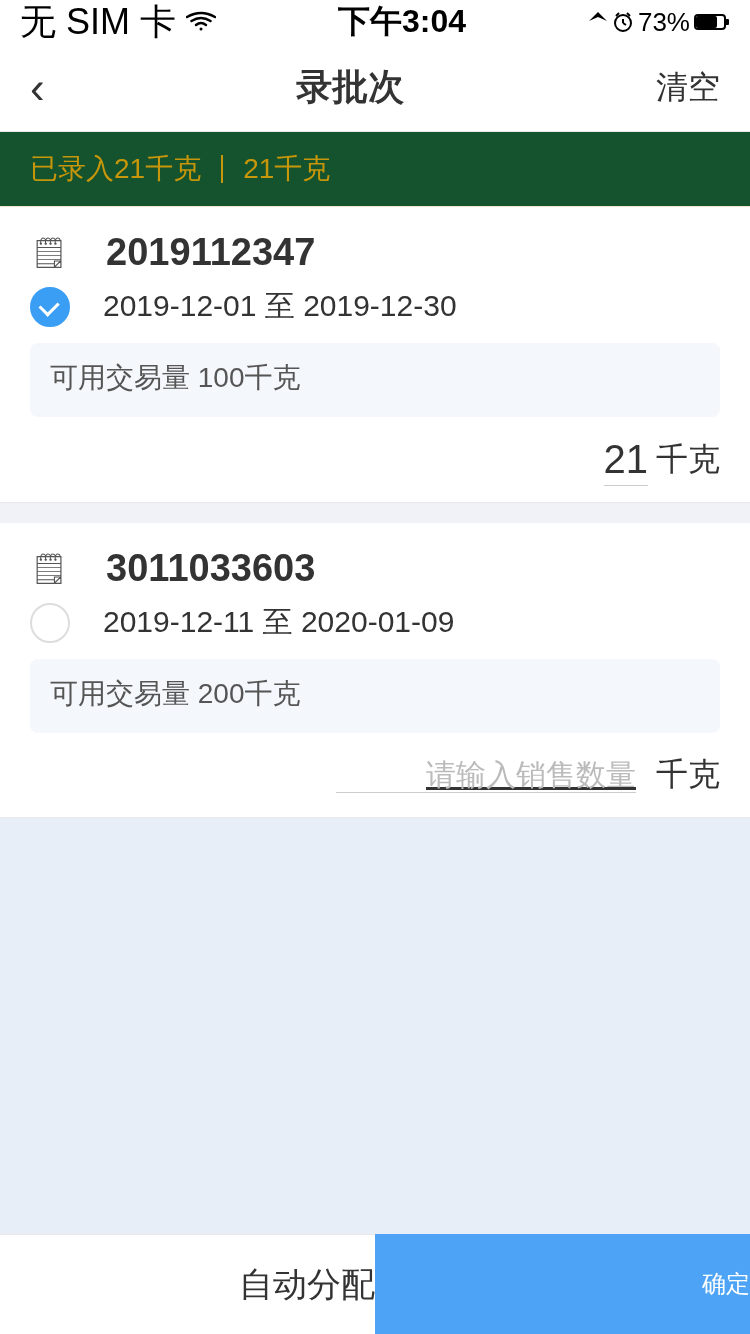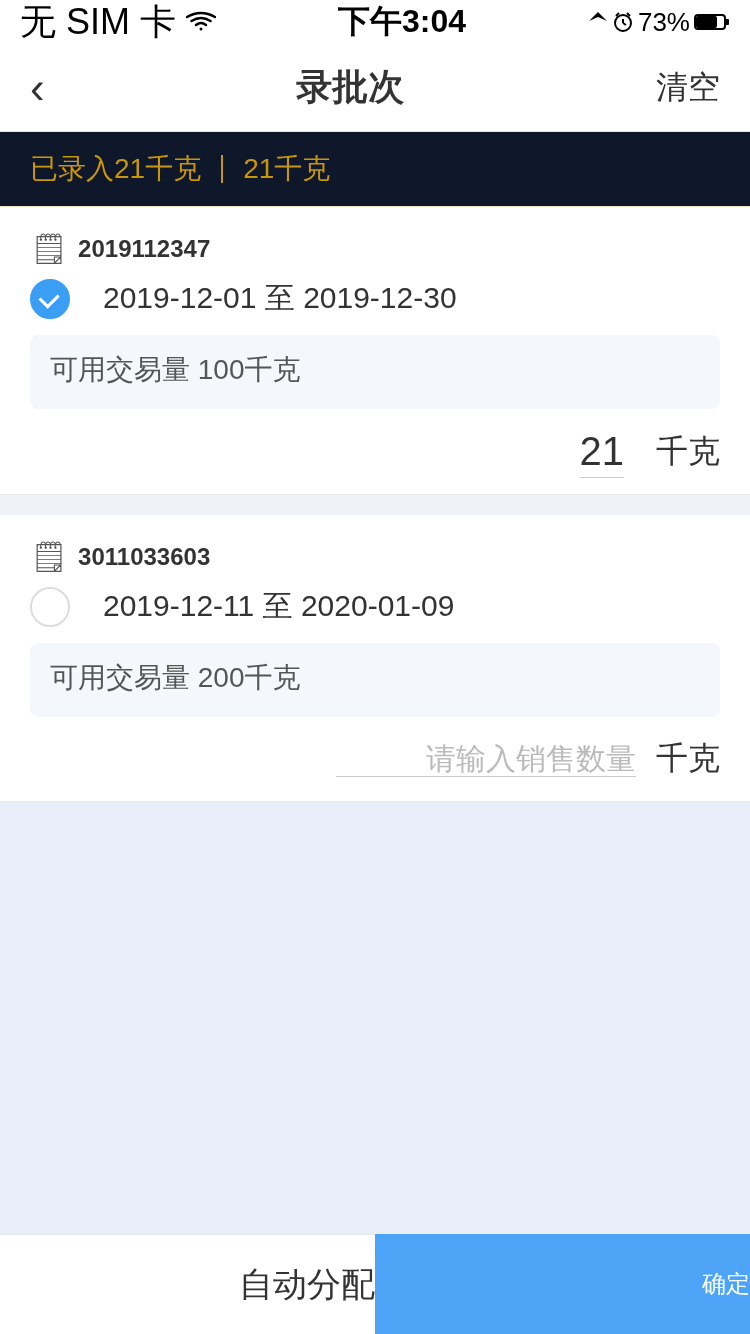--- a/index.html
+++ b/index.html
@@ -67,21 +67,21 @@
     }
     .nav-clear {
       font-size: 32px;
       color: #333;
       cursor: pointer;
     }
 
     
     .summary-bar {
       width: 750px;
-      background: #0f172a;
+      background: #14532d;
       padding: 18px 30px;
       display: flex;
       align-items: center;
       gap: 0;
       border-bottom: 1px solid #f0e8cc;
     }
     .summary-item {
       font-size: 28px;
       color: #c8960a;
     }
@@ -102,23 +102,24 @@
       display: flex;
       align-items: center;
       gap: 10px;
       margin-bottom: 12px;
     }
     .batch-icon {
       font-size: 30px;
       color: #555;
     }
     .batch-id {
-      font-size: 24px;
+      font-size: 38px;
       font-weight: 600;
       color: #333;
+      margin-left: 28px;
     }
     .batch-date-row {
       display: flex;
       align-items: flex-end;
       gap: 33px;
       margin-bottom: 16px;
     }
     .radio-circle {
       width: 40px;
       height: 40px;
@@ -156,21 +157,21 @@
       margin-bottom: 0;
     }
 
     
     .quantity-row {
       background: #fff;
       padding: 20px 30px;
       display: flex;
       align-items: center;
       justify-content: flex-end;
-      gap: 32px;
+      gap: 8px;
       border-bottom: 1px solid #e8e8e8;
     }
     .quantity-value {
       font-size: 40px;
       font-weight: 500;
       color: #333;
     }
     .quantity-unit {
       font-size: 32px;
       color: #333;
@@ -215,20 +216,21 @@
     }
     .input-underline {
       border: none;
       outline: none;
       font-size: 30px;
       color: #333;
       text-align: right;
       background: transparent;
       width: 300px;
       border-bottom: 1px solid #ccc;
+      text-decoration: underline;
     }
     .input-underline::placeholder {
       color: #bbb;
     }
 
     
     .blue-area {
       background: #e8eef8;
       flex: 1;
       min-height: 480px;

